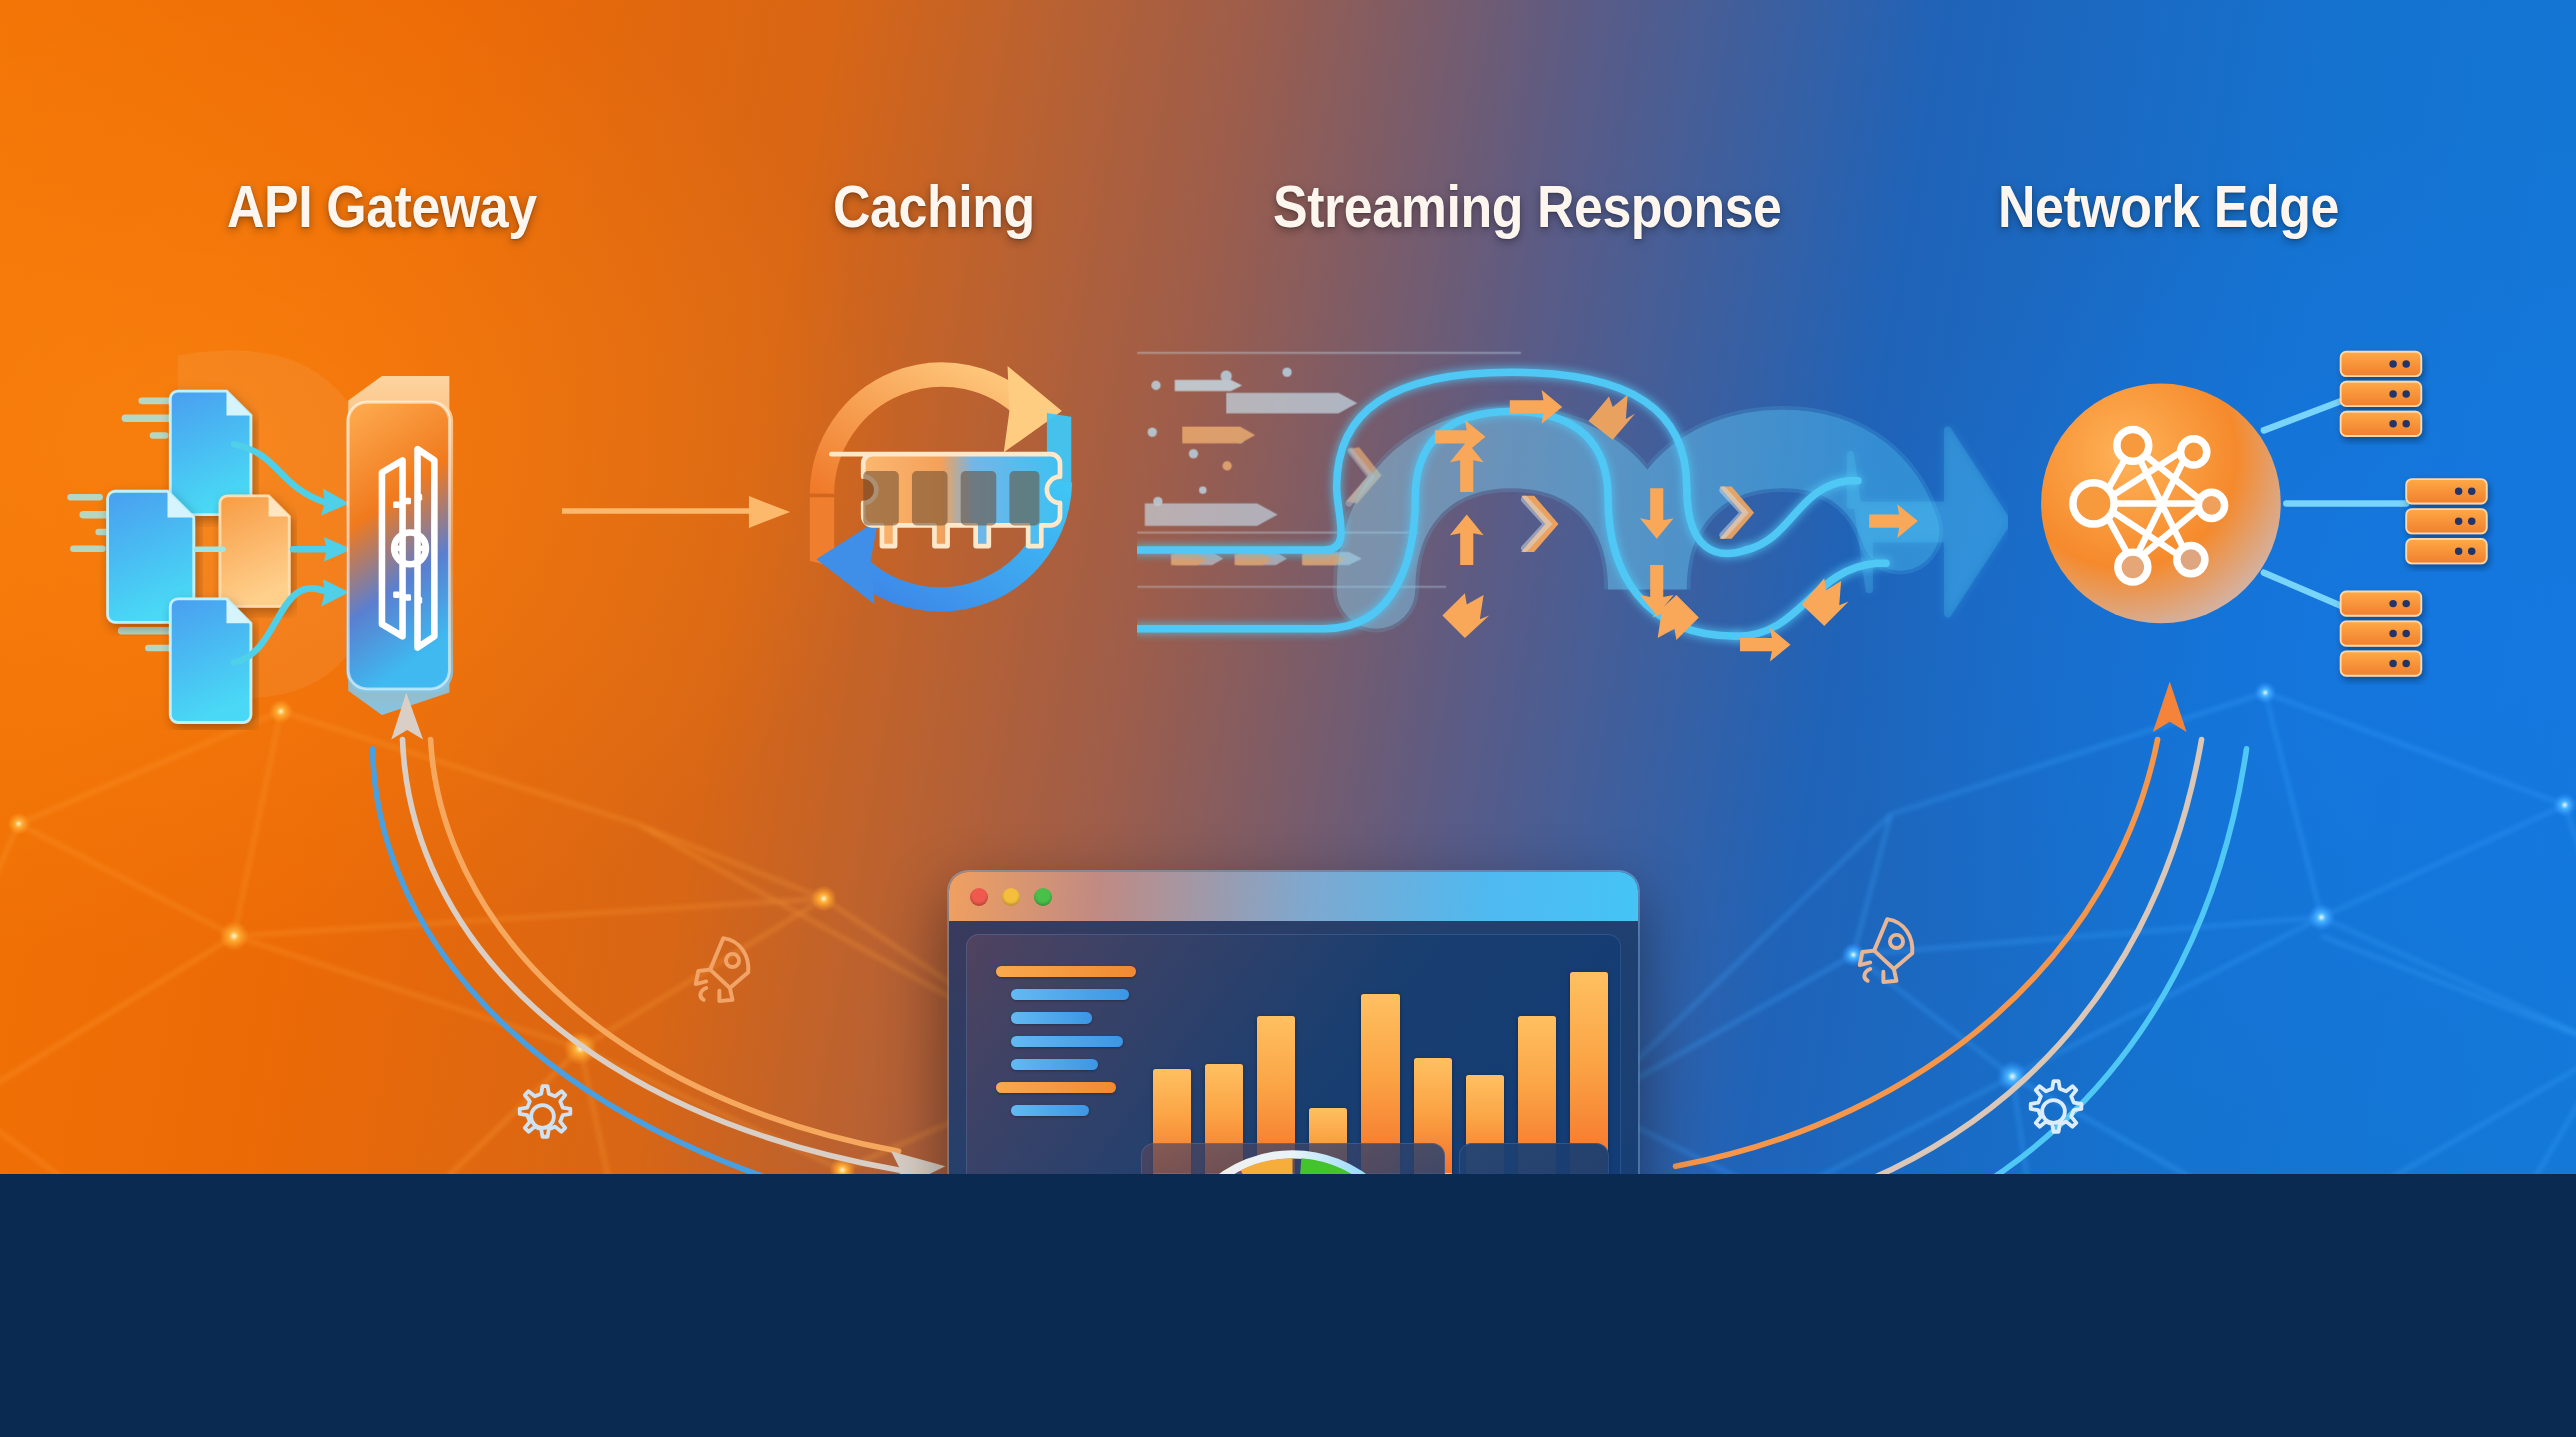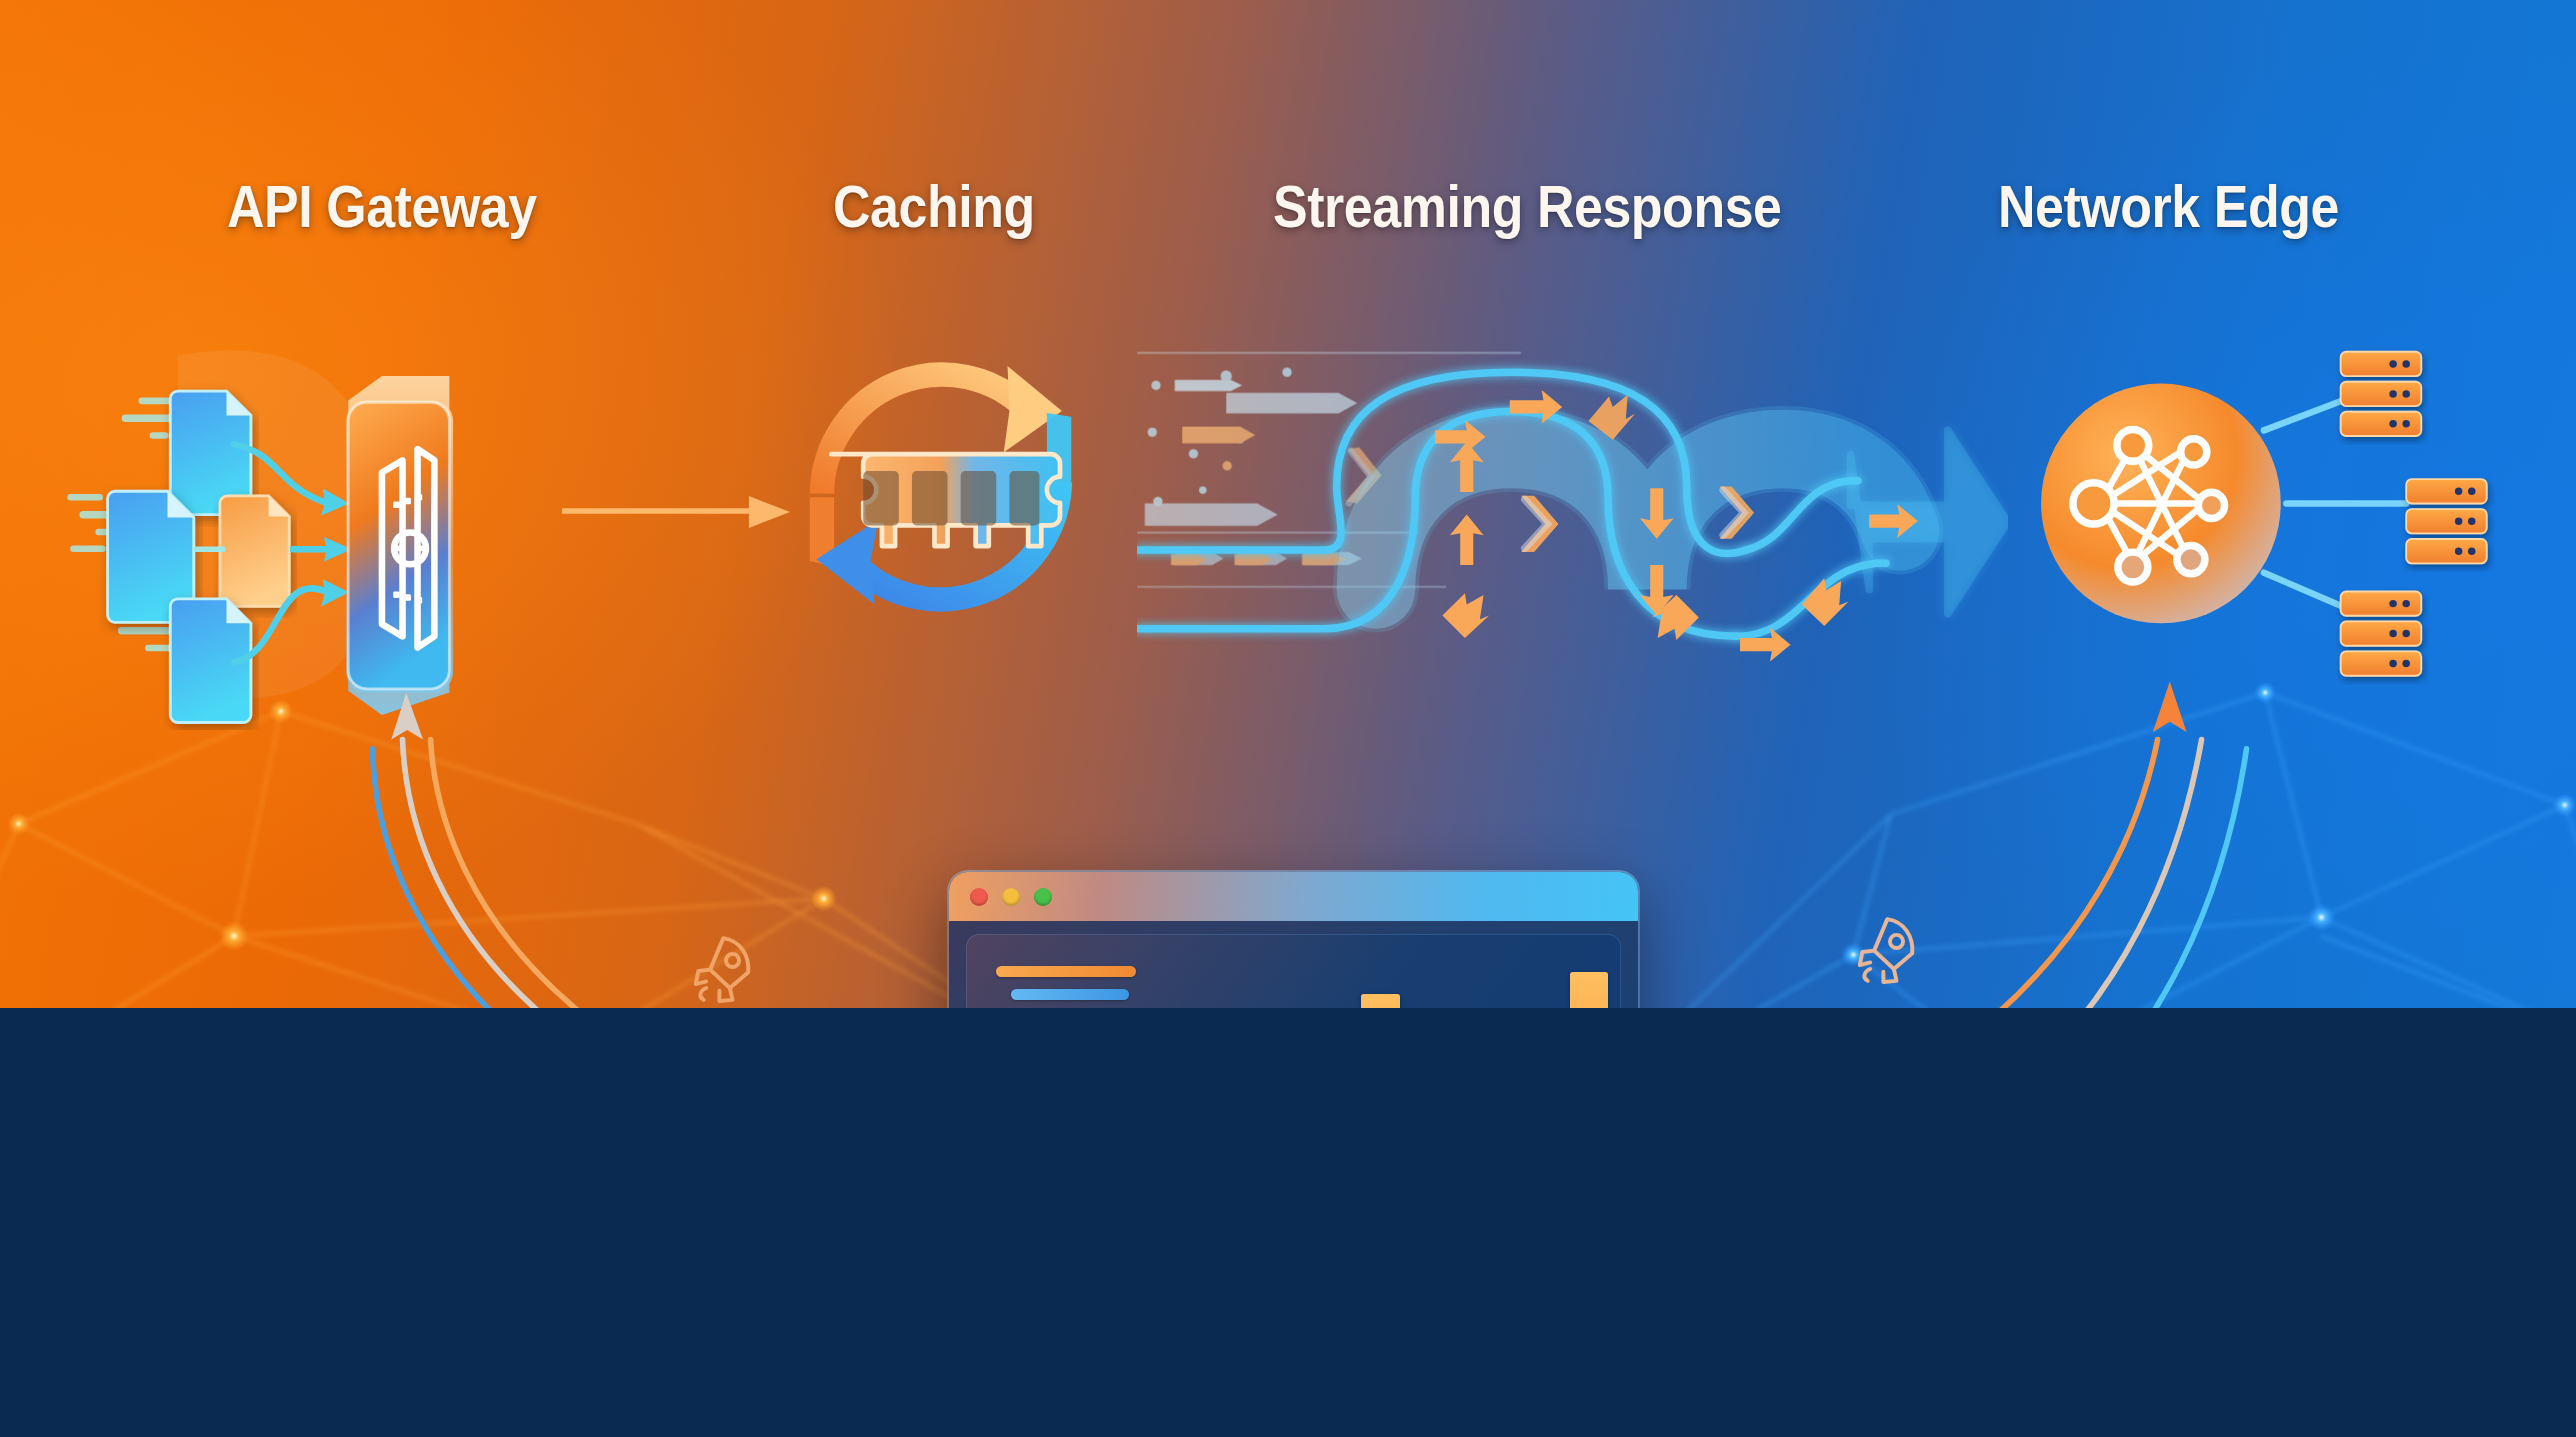--- a/index.html
+++ b/index.html
@@ -1,21 +1,21 @@
 <!DOCTYPE html>
 <html style="font-size:15px"><head>
 <meta charset="utf-8">
 <title>API Delivery Pipeline Infographic</title>
 <style>
   * { margin:0; padding:0; box-sizing:border-box; }
   html,body { width:2576px; height:1438px; overflow:hidden; background:#0a2a52; }
   body { font-family:"Liberation Sans", sans-serif; }
 
   #stage {
-    position:relative; width:2576px; height:1008px; overflow:hidden;
+    position:relative; width:2576px; height:1174px; overflow:hidden;
     background:
       radial-gradient(ellipse 1123px 842px at 8% 38%, rgba(255,140,20,.55), rgba(255,140,20,0) 62%),
       radial-gradient(ellipse 1030px 842px at 96% 55%, rgba(20,120,235,.55), rgba(20,120,235,0) 62%),
       linear-gradient(100deg, #f27405 0%, #ec6a06 16%, #d86615 30%, #9d5d4b 45%, #5b5b85 57%, #1f63b8 70%, #1572cf 84%, #1379d8 100%);
   }
   
   .layer { position:absolute; inset:0; }
 
   
   .step-title {

